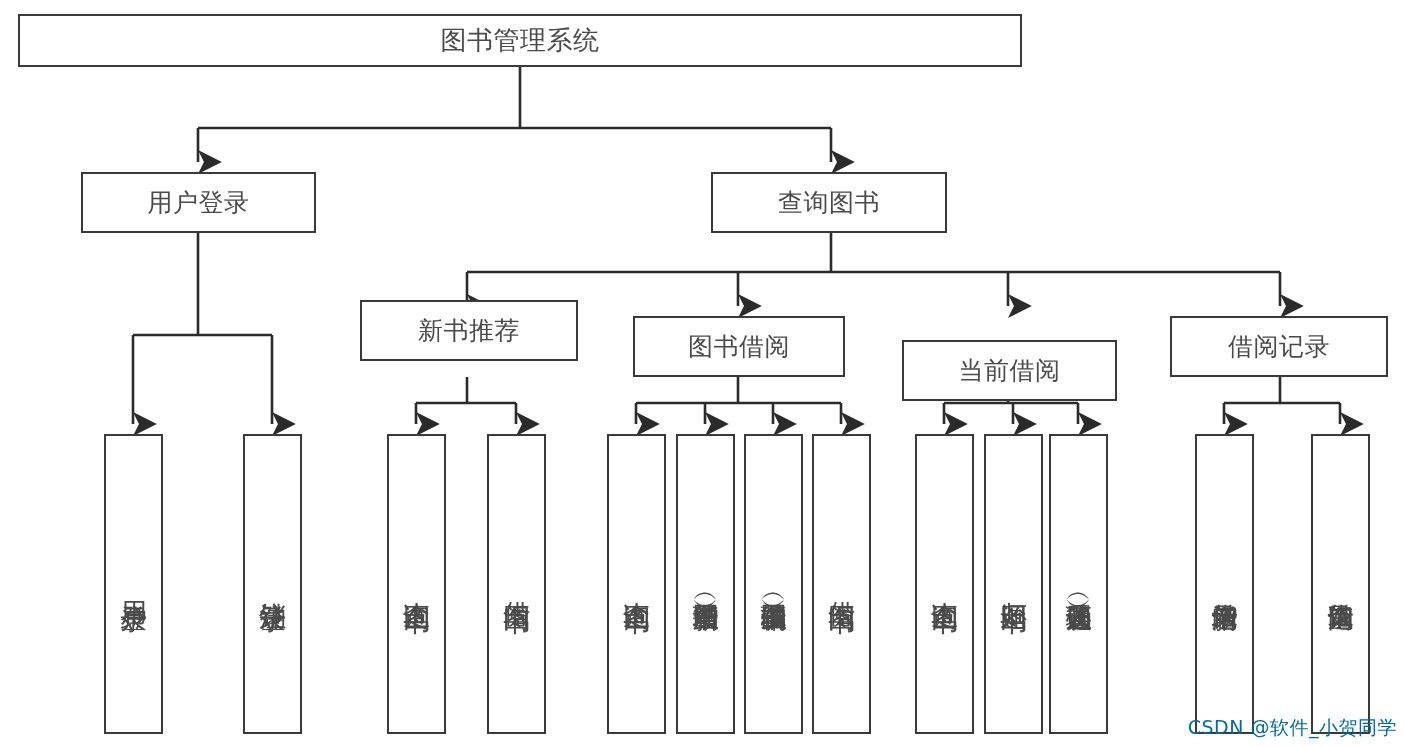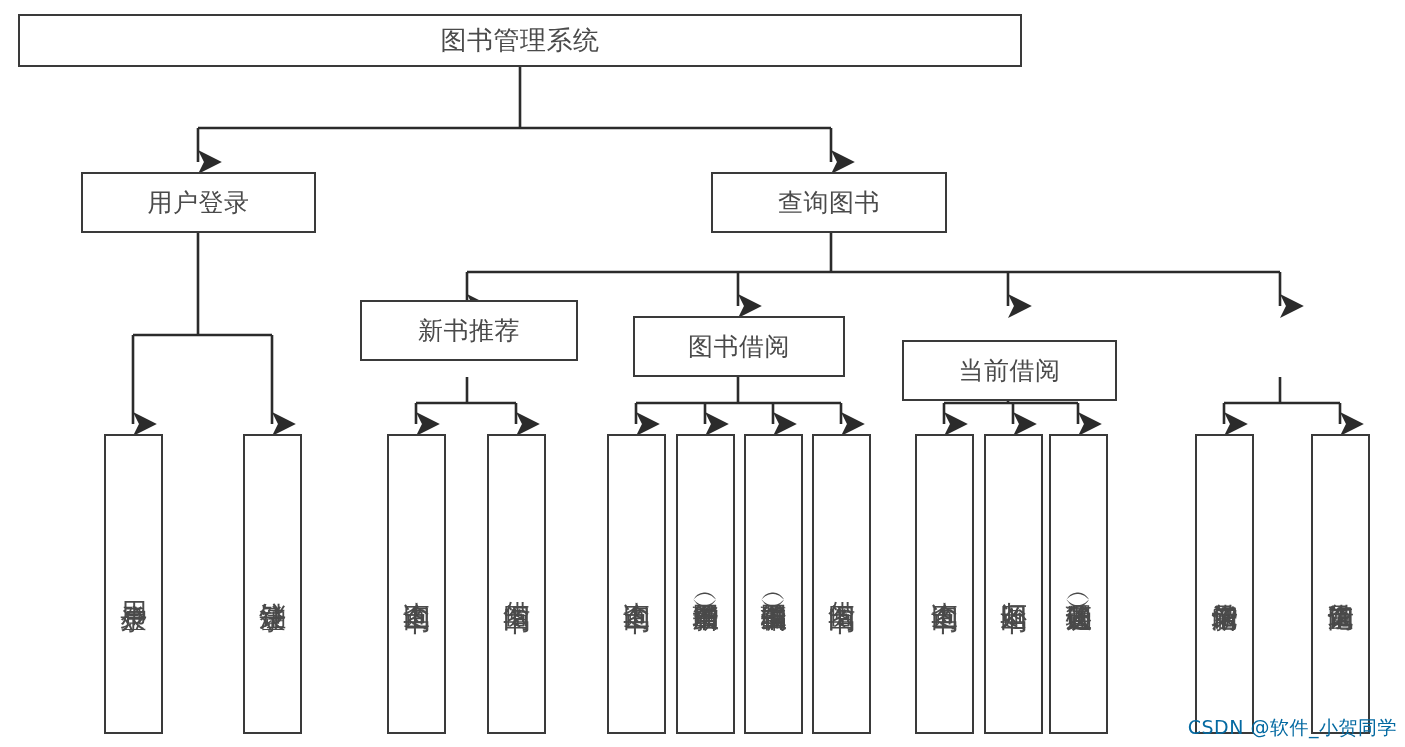--- a/index.html
+++ b/index.html
@@ -143,20 +143,23 @@
 
   <div class="node horiz" style="left:360px; top:300px; width:218px; height:61px;">
     <span class="label">新书推荐</span>
   </div>
   <div class="node horiz" style="left:633px; top:316px; width:212px; height:61px;">
     <span class="label">图书借阅</span>
   </div>
   <div class="node horiz" style="left:902px; top:316px; width:215px; height:61px;margin-top:24px;">
     <span class="label">当前借阅</span>
   </div>
+  <div class="node horiz" style="left:1170px; top:316px; width:218px; height:61px;">
+    <span class="label">借阅记录</span>
+  </div>
 
   <div class="node vert" style="left:104px; top:434px; width:59px; height:300px;">
     <span class="label">用户登录</span>
   </div>
   <div class="node vert" style="left:243px; top:434px; width:59px; height:300px;">
     <span class="label">注销登录</span>
   </div>
 
   <div class="node vert" style="left:387px; top:434px; width:59px; height:300px;">
     <span class="label">查询图书</span>

